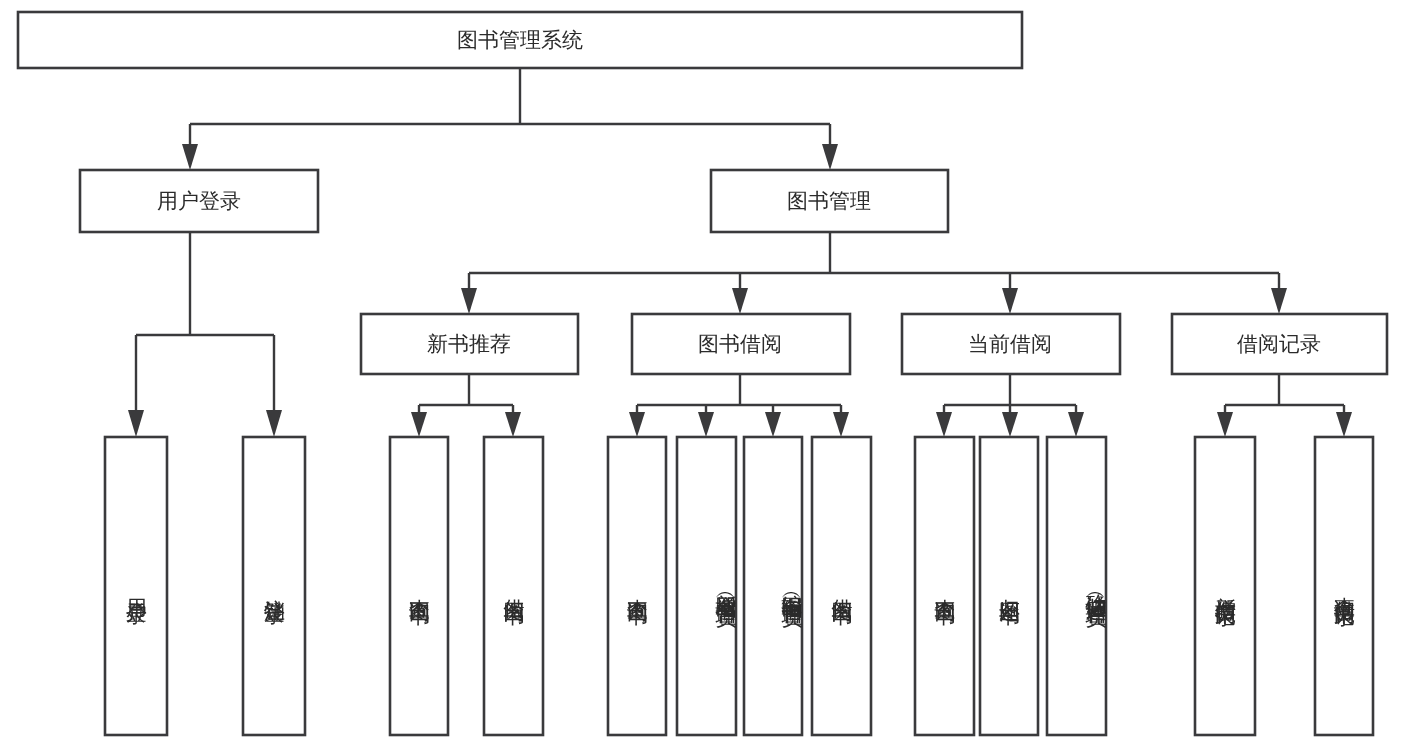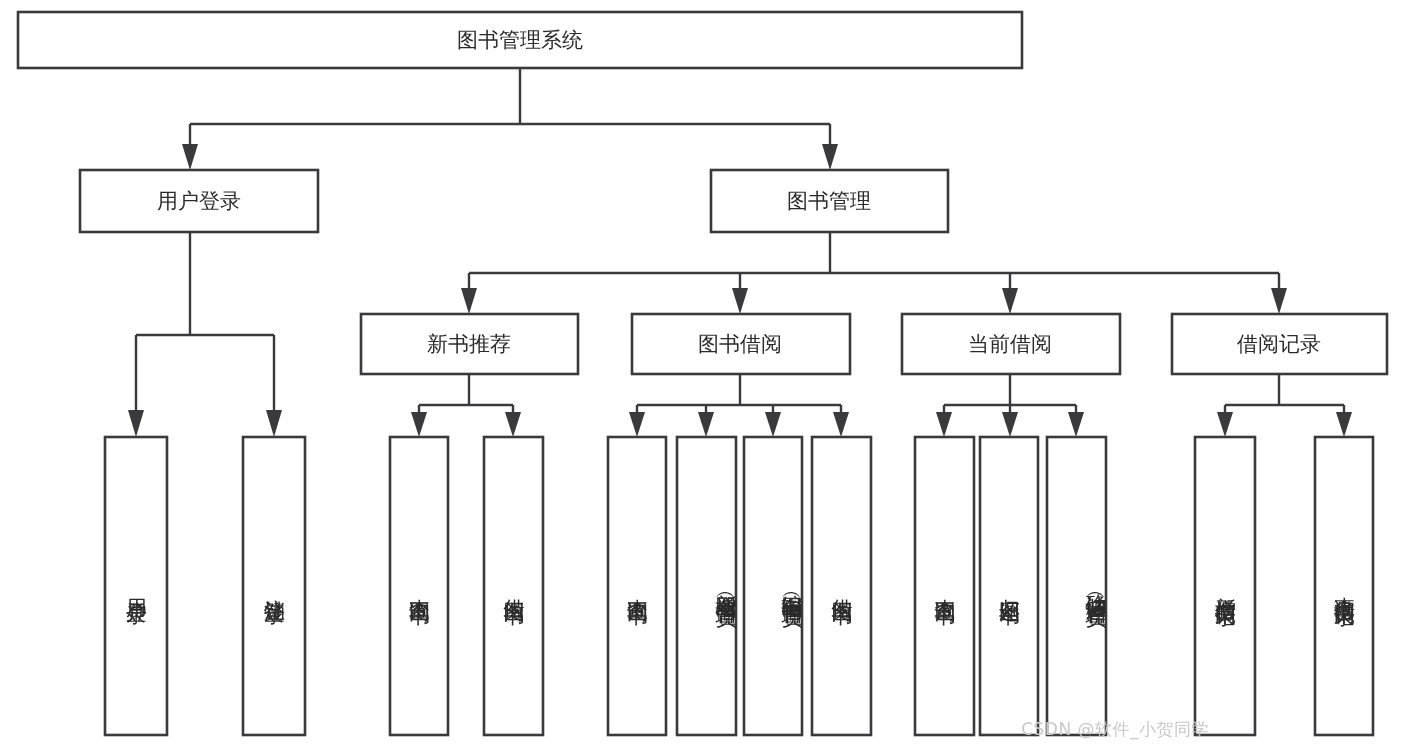--- a/index.html
+++ b/index.html
@@ -11,21 +11,20 @@
     width: 1405px;
     height: 747px;
     font-family: "DejaVu Sans", "Liberation Sans", sans-serif;
     overflow: hidden;
   }
   #diagram-root {
     position: relative;
     width: 1177px;
     height: 747px;
     background: #ffffff;
-    padding-left: 40px;
   }
   svg.flow {
     position: absolute;
     top: 0;
     left: 0;
     width: 1405px;
     height: 747px;
   }
   .box-rect {
     fill: #ffffff;
@@ -219,14 +218,13 @@
   <div class="vlabel" style="left:744px; top:441px; width:58px; height:290px; display:flex; align-items:flex-start; justify-content:center;">编辑图书（管理员）</div>
   <div class="vlabel" style="left:812px; top:437px; width:59px; height:298px; display:flex; align-items:center; justify-content:center;">借阅图书</div>
 
   <div class="vlabel" style="left:915px; top:437px; width:59px; height:298px; display:flex; align-items:center; justify-content:center;">查询图书</div>
   <div class="vlabel" style="left:980px; top:437px; width:58px; height:298px; display:flex; align-items:center; justify-content:center;">归还图书</div>
   <div class="vlabel" style="left:1047px; top:441px; width:59px; height:290px; display:flex; align-items:flex-start; justify-content:center;">确认归还（管理员）</div>
 
   <div class="vlabel" style="left:1195px; top:437px; width:60px; height:298px; display:flex; align-items:center; justify-content:center;">新增借阅记录</div>
   <div class="vlabel" style="left:1315px; top:437px; width:58px; height:298px; display:flex; align-items:center; justify-content:center;">查询借阅记录</div>
 
-  <div id="watermark">CSDN @软件_小贺同学</div>
 </div>
 
 </body></html>

